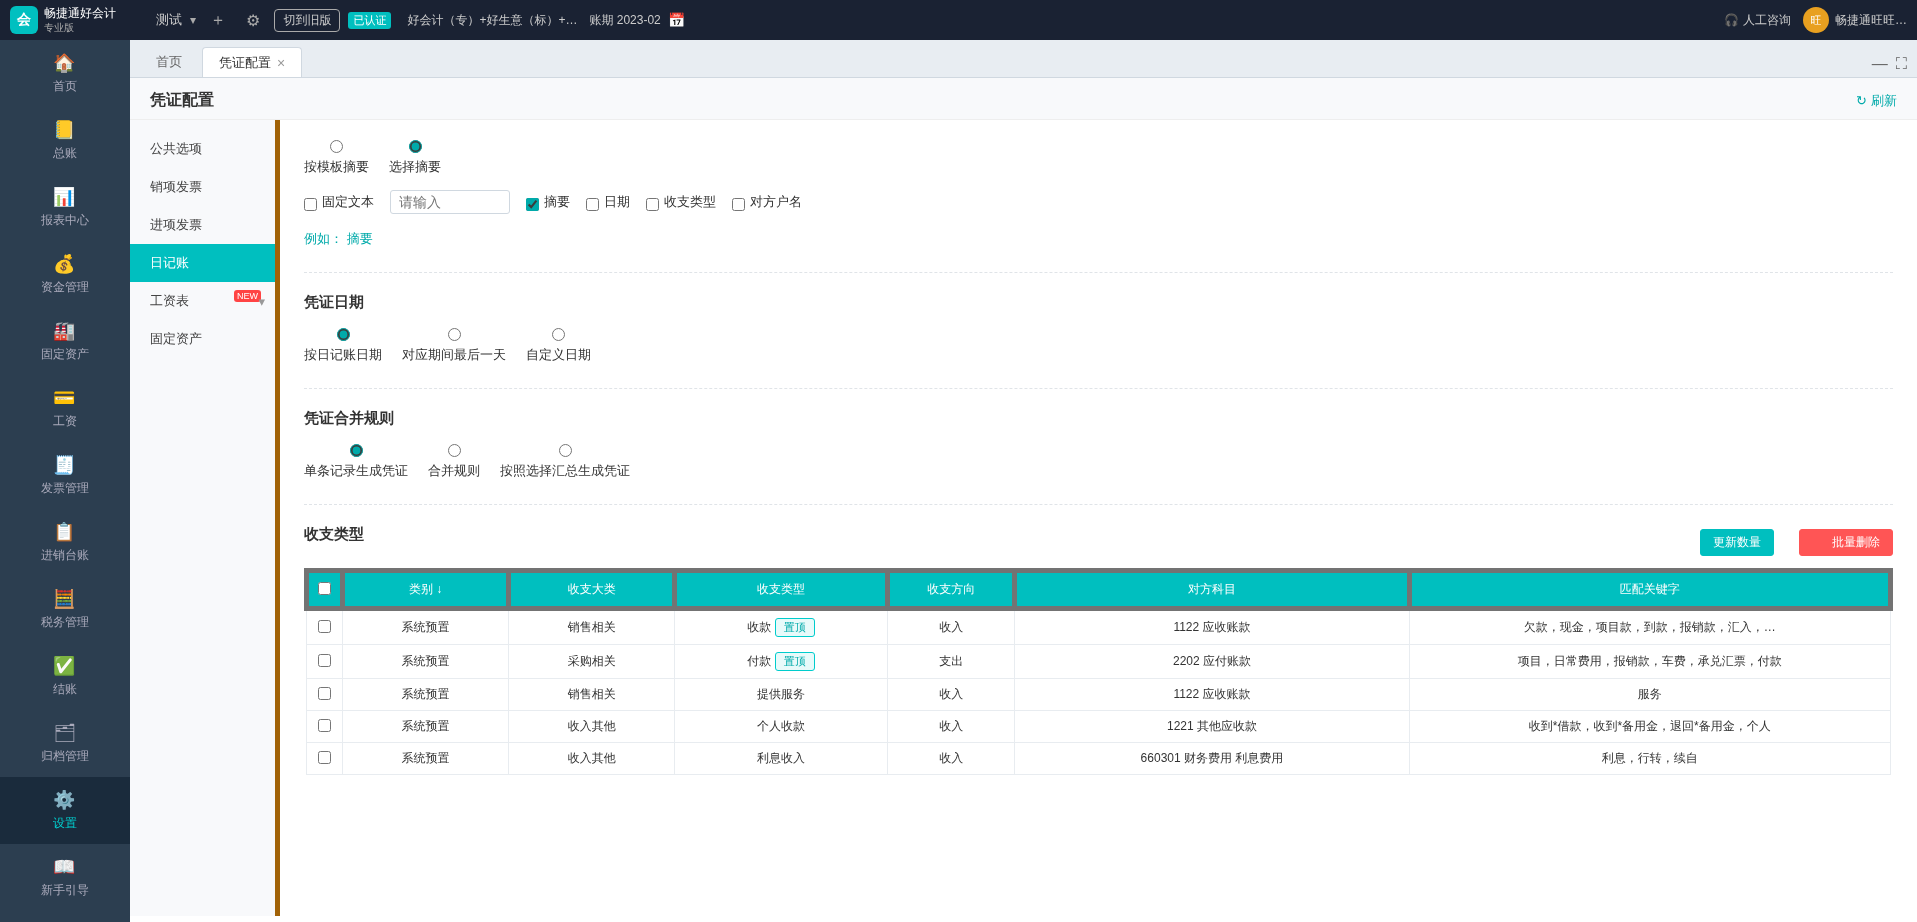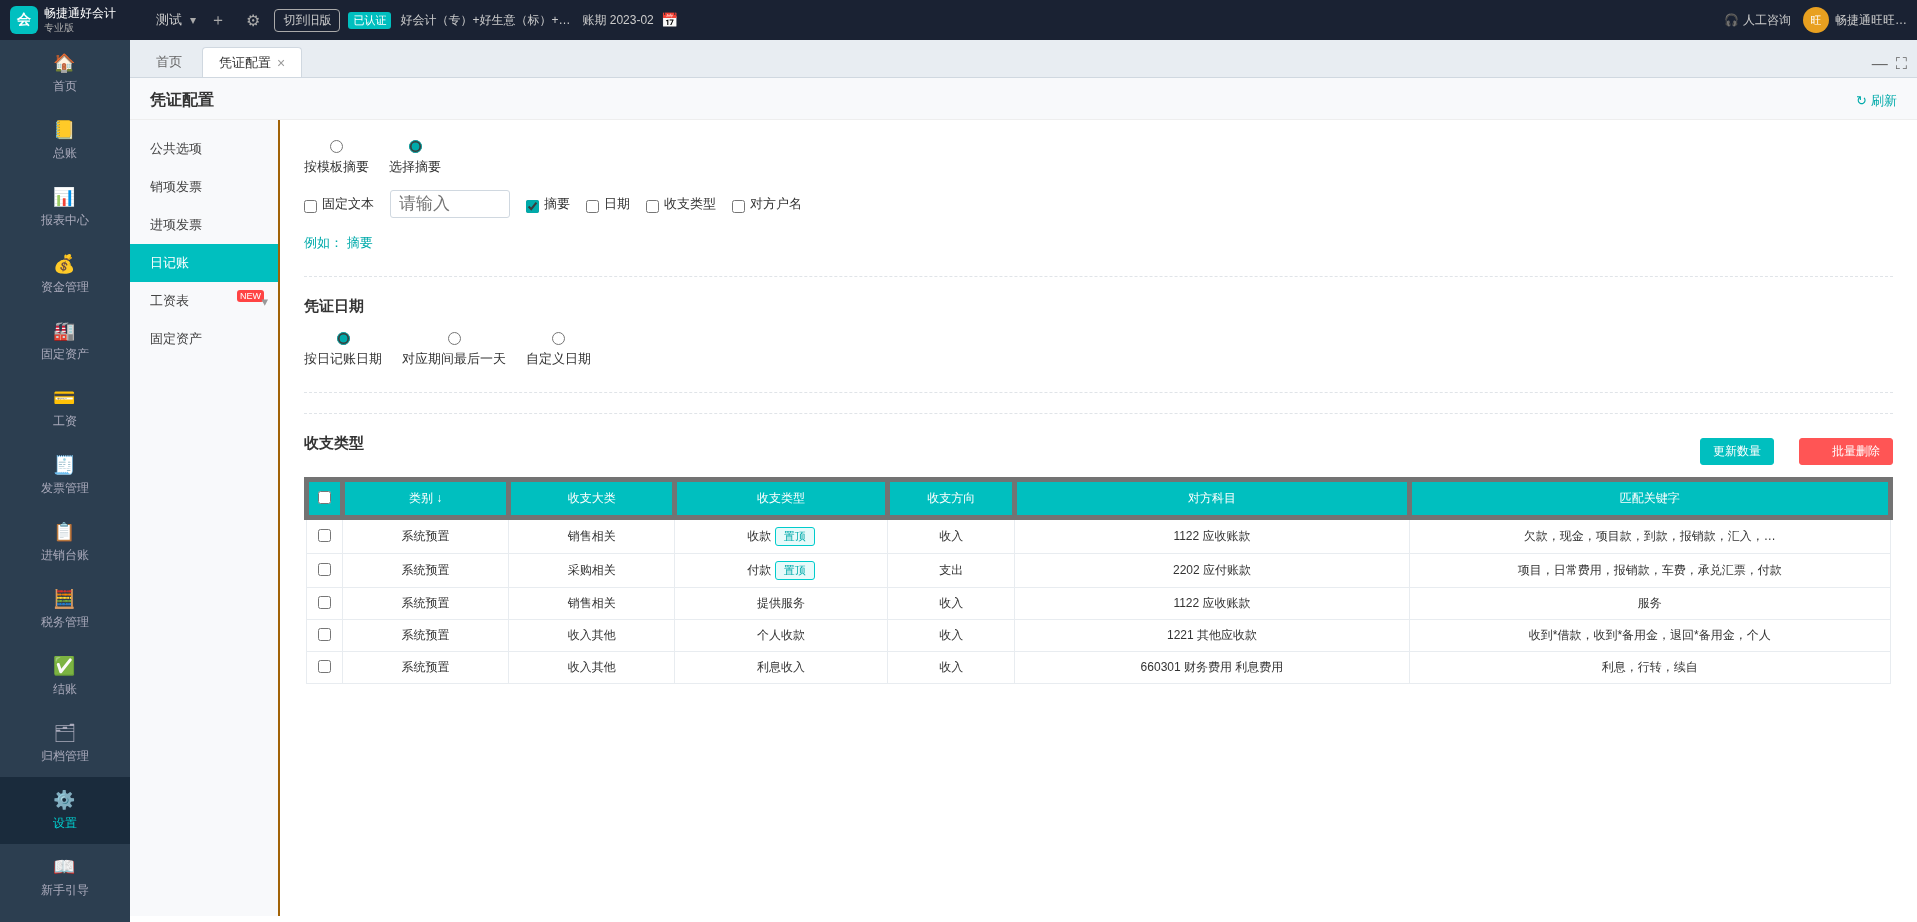--- a/index.html
+++ b/index.html
@@ -8,21 +8,21 @@
     
     .top-bar { height: 40px; background: #1a2233; display: flex; align-items: center; padding: 0 10px; gap: 8px; flex-shrink: 0; }
     .top-bar-logo { display: flex; align-items: center; gap: 6px; width: 130px; }
     .logo-icon { width: 28px; height: 28px; background: #00c0c0; border-radius: 6px; display: flex; align-items: center; justify-content: center; color: white; font-size: 14px; font-weight: bold; }
     .logo-text { color: white; font-size: 12px; line-height: 1.3; }
     .logo-text .sub { color: #aaa; font-size: 10px; }
     .top-bar-title { color: #ccc; font-size: 13px; margin-left: 8px; }
     .top-bar-arrow { color: #aaa; font-size: 12px; cursor: pointer; }
     .top-bar-btn { background: none; border: none; color: #aaa; font-size: 16px; cursor: pointer; padding: 2px 6px; }
     .top-bar-switch-btn { background: none; border: 1px solid #aaa; border-radius: 4px; color: #ccc; font-size: 12px; padding: 2px 8px; cursor: pointer; }
-    .top-bar-status { display: flex; align-items: center; gap: 9px; }
+    .top-bar-status { display: flex; align-items: center; gap: 16px; }
     .badge-green { background: #00bfbf; color: white; border-radius: 3px; padding: 1px 5px; font-size: 11px; }
     .top-bar-period { color: #ccc; font-size: 12px; margin-left: 4px; }
     .top-bar-right { margin-left: auto; display: flex; align-items: center; gap: 12px; color: #ccc; font-size: 12px; }
     .top-bar-right .consult { display: flex; align-items: center; gap: 4px; cursor: pointer; }
     .user-avatar { width: 26px; height: 26px; border-radius: 50%; background: #e8a020; display: flex; align-items: center; justify-content: center; color: white; font-size: 11px; }
 
     
     .main-layout { display: flex; flex: 1; overflow: hidden; }
 
     
@@ -48,21 +48,21 @@
 
     
     .page-header { padding: 12px 20px 8px; display: flex; justify-content: space-between; align-items: center; border-bottom: 1px solid #eee; background: #f8f9fb; }
     .page-title { font-size: 16px; font-weight: bold; color: #333; }
     .refresh-btn { color: #00aaaa; font-size: 13px; cursor: pointer; display: flex; align-items: center; gap: 4px; }
 
     
     .inner-layout { display: flex; height: calc(100% - 48px); }
 
     
-    .left-nav { width: 150px; background: #f8f9fb; border-right: 2px solid #a16207; padding: 10px 0; flex-shrink: 0; }
+    .left-nav { width: 150px; background: #f8f9fb; border-right: 5px solid #a16207; padding: 10px 0; flex-shrink: 0; }
     .left-nav-item { padding: 10px 20px; font-size: 13px; color: #444; cursor: pointer; position: relative; }
     .left-nav-item.active { background: #00bfbf; color: white; }
     .left-nav-item .new-badge { background: #ff4444; color: white; font-size: 9px; border-radius: 3px; padding: 1px 3px; position: absolute; top: 8px; right: 14px; }
     .left-nav-item .arrow { position: absolute; right: 10px; top: 50%; transform: translateY(-50%); color: #999; }
 
     
     .right-content { flex: 1; padding: 20px 24px; overflow-y: auto; }
 
     
     .section { margin-bottom: 24px; }
@@ -70,21 +70,21 @@
 
     
     .radio-group { display: flex; gap: 20px; align-items: center; margin-bottom: 14px; }
     .radio-item { display: flex; align-items: center; gap: 5px; cursor: pointer; font-size: 13px; color: #333; flex-direction: column; }
     .radio-item input[type=radio] { accent-color: #00aaaa; }
 
     
     .checkbox-row { display: flex; gap: 16px; align-items: center; margin-bottom: 10px; flex-wrap: wrap; }
     .checkbox-item { display: flex; align-items: flex-end; gap: 5px; font-size: 13px; color: #333; cursor: pointer; }
     .checkbox-item input[type=checkbox] { accent-color: #00aaaa; }
-    .text-input { border: 1px solid #d0d8e0; border-radius: 3px; padding: 3px 8px; font-size: 17px; width: 120px; color: #999; }
+    .text-input { border: 1px solid #d0d8e0; border-radius: 3px; padding: 3px 8px; font-size: 14px; width: 120px; color: #999; }
 
     
     .example-text { color: #00aaaa; font-size: 13px; margin-top: 16px; }
 
     
     .divider { border: none; border-top: 1px dashed #e0e4e8; margin: 20px 0; }
 
     
     .table-header-row { display: flex; justify-content: space-between; align-items: center; margin-bottom: 8px; }
     .table-action-btns { display: flex; gap: 25px; }
@@ -296,20 +296,37 @@
               </label>
               <label class="radio-item">
                 <input type="radio" name="voucher_date" style="">
                 <span>自定义日期</span>
               </label>
             </div>
           </div>
 
           <hr class="divider">
 
+          <div class="section">
+            <div class="section-title">凭证合并规则</div>
+            <div class="radio-group">
+              <label class="radio-item">
+                <input type="radio" name="merge_rule" checked="" style="">
+                <span>单条记录生成凭证</span>
+              </label>
+              <label class="radio-item">
+                <input type="radio" name="merge_rule" style="">
+                <span>合并规则</span>
+              </label>
+              <label class="radio-item">
+                <input type="radio" name="merge_rule" style="">
+                <span>按照选择汇总生成凭证</span>
+              </label>
+            </div>
+          </div>
 
           <hr class="divider">
 
           <div class="section">
             <div class="table-header-row">
               <div class="section-title">收支类型</div>
               <div class="table-action-btns">
                 <button class="action-btn btn-teal">更新数量</button>
                 <button class="action-btn btn-red">批量删除</button>
               </div>

